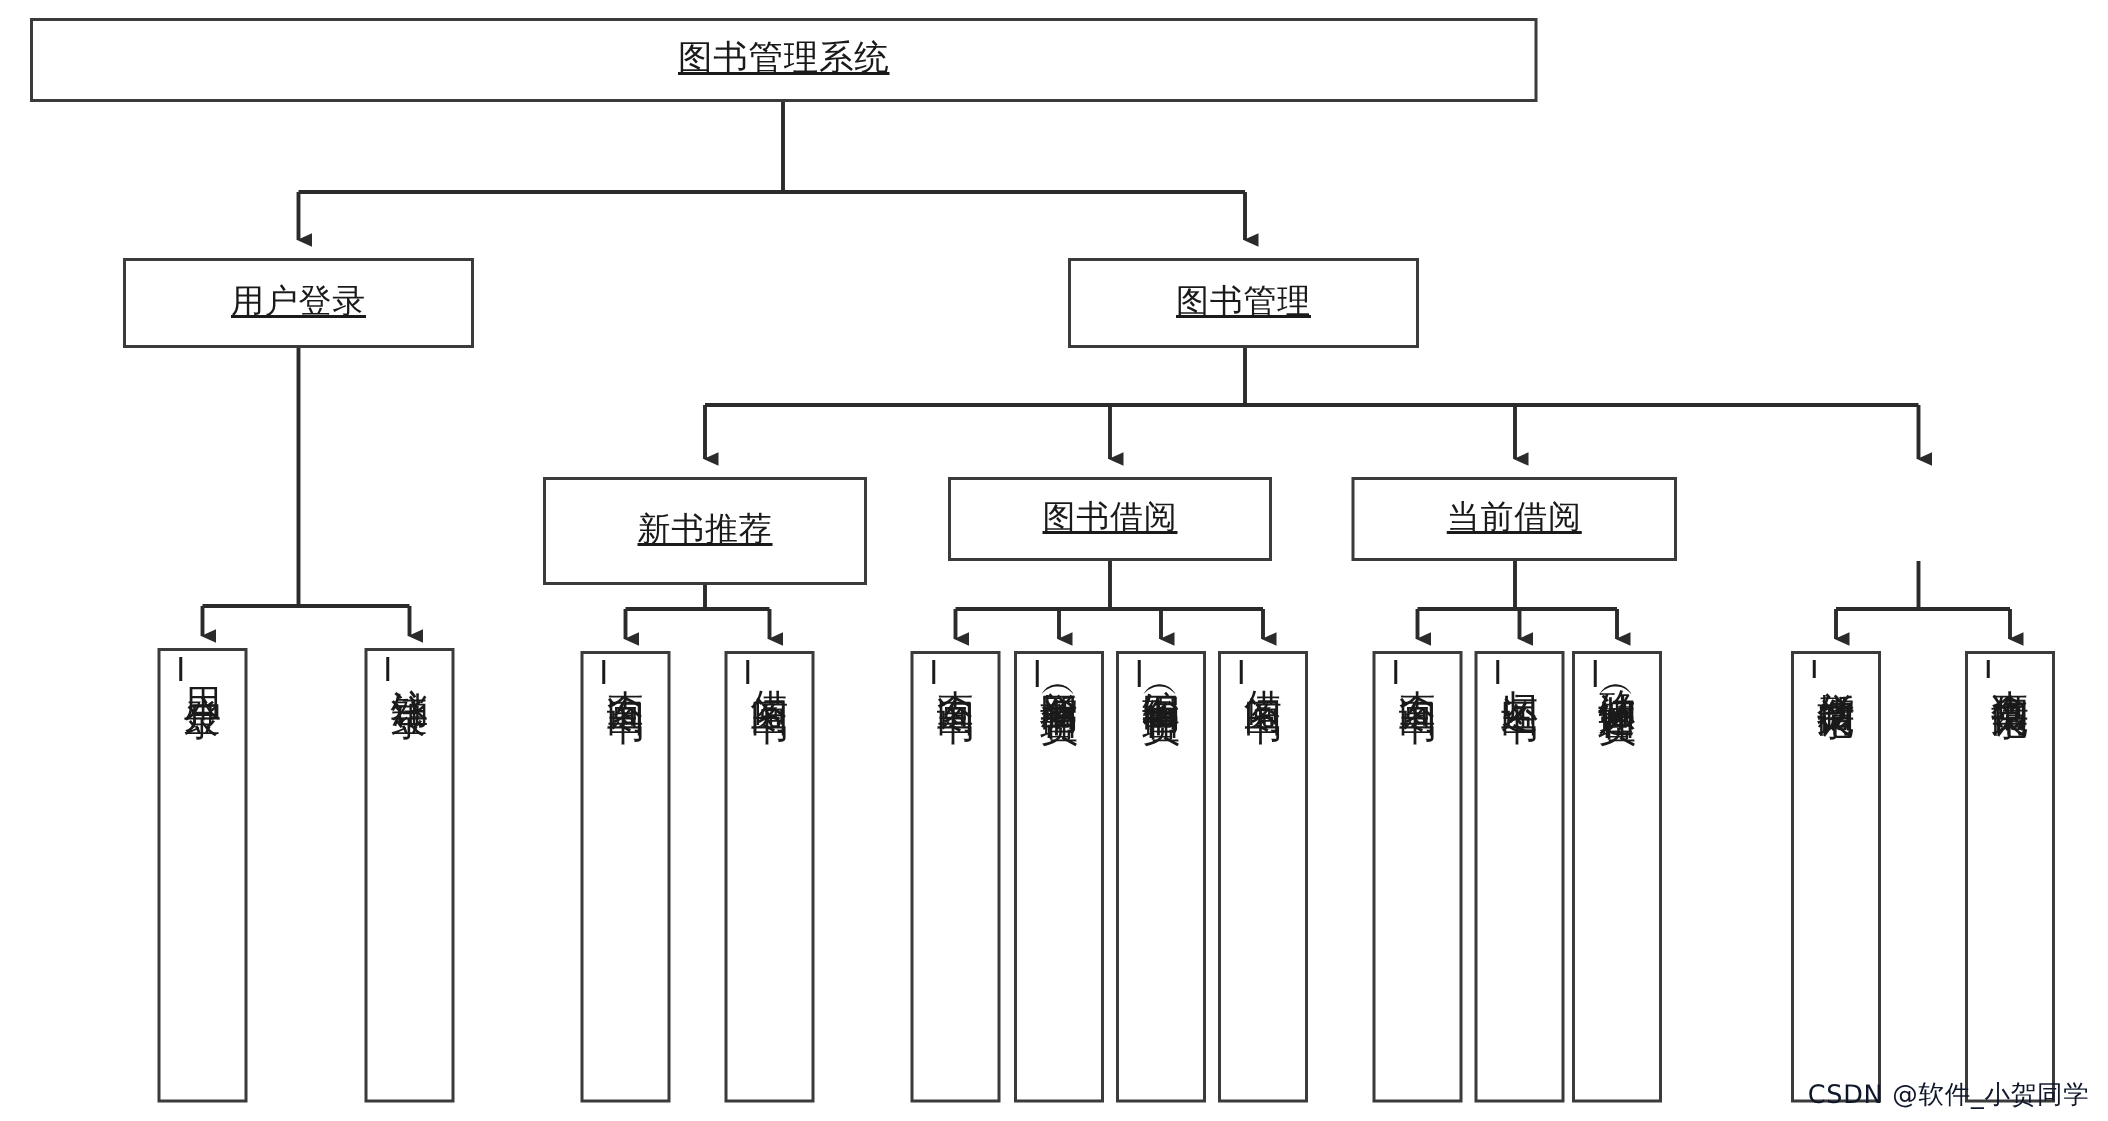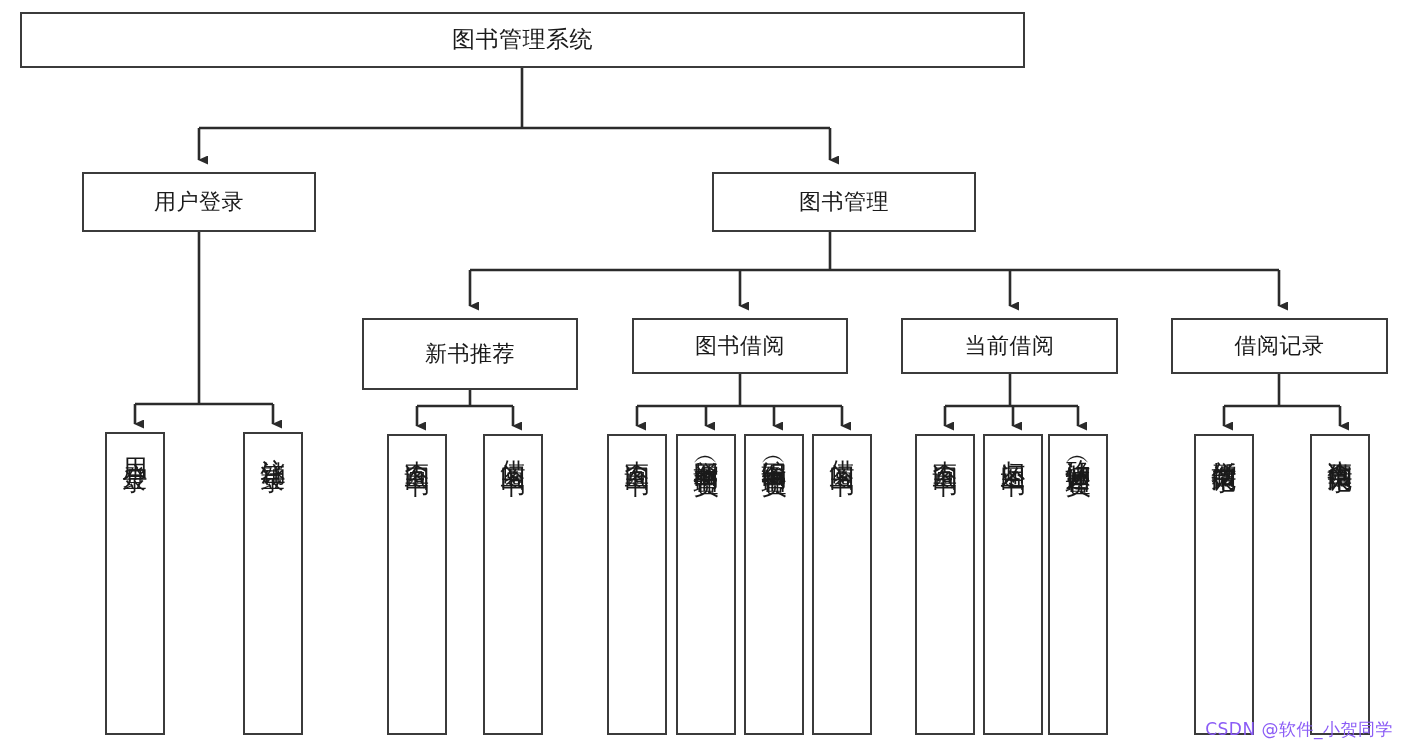--- a/index.html
+++ b/index.html
@@ -28,20 +28,21 @@
   }
   .node {
     position: absolute;
     box-sizing: border-box;
     background: #ffffff;
     border: 2px solid #3b3b3b;
     display: flex;
     align-items: center;
     justify-content: center;
     color: #1a1a1a;
+    text-decoration: underline;
   }
   .node-label {
     display: block;
     text-align: center;
     line-height: 1.18;
     white-space: nowrap;
   }
   
   .node.horiz .node-label {
     font-size: 22px;
@@ -65,21 +66,21 @@
     white-space: nowrap;
   }
   .node.vert.tall .node-label {
     letter-spacing: 2px;
   }
   .watermark {
     position: absolute;
     right: 12px;
     bottom: 6px;
     font-size: 17px;
-    color: #8b5cf6;
+    color: #0f172a;
     letter-spacing: 0.5px;
     white-space: nowrap;
     user-select: none;
   }
 </style>
 </head>
 <body>
 
 <div id="diagram-canvas">
 
@@ -133,36 +134,33 @@
     </g>
   </svg>
 
   <div class="node horiz root" style="left:20px; top:12px; width:1005px; height:56px;">
     <span class="node-label">图书管理系统</span>
   </div>
 
   <div class="node horiz" style="left:82px; top:172px; width:234px; height:60px;">
     <span class="node-label">用户登录</span>
   </div>
-  <div class="node horiz" style="left:712px; top:172px; width:264px; height:60px;justify-content:center;">
+  <div class="node horiz" style="left:712px; top:172px; width:234px; height:60px;justify-content:center;">
     <span class="node-label">图书管理</span>
   </div>
 
   <div class="node horiz" style="left:362px; top:318px; width:216px; height:72px;">
     <span class="node-label">新书推荐</span>
   </div>
   <div class="node horiz" style="left:901px; top:318px; width:217px; height:56px;">
     <span class="node-label">当前借阅</span>
   </div>
   <div class="node horiz" style="left:632px; top:318px; width:216px; height:56px;">
     <span class="node-label">图书借阅</span>
   </div>
-  <div class="node horiz" style="left:1171px; top:318px; width:217px; height:56px;">
-    <span class="node-label">借阅记录</span>
-  </div>
 
   <div class="node vert" style="left:105px; top:432px; width:60px; height:303px;">
     <span class="node-label">用户登录</span>
   </div>
   <div class="node vert" style="left:243px; top:432px; width:60px; height:303px;">
     <span class="node-label">注销登录</span>
   </div>
 
   <div class="node vert" style="left:387px; top:434px; width:60px; height:301px;">
     <span class="node-label">查询图书</span>

